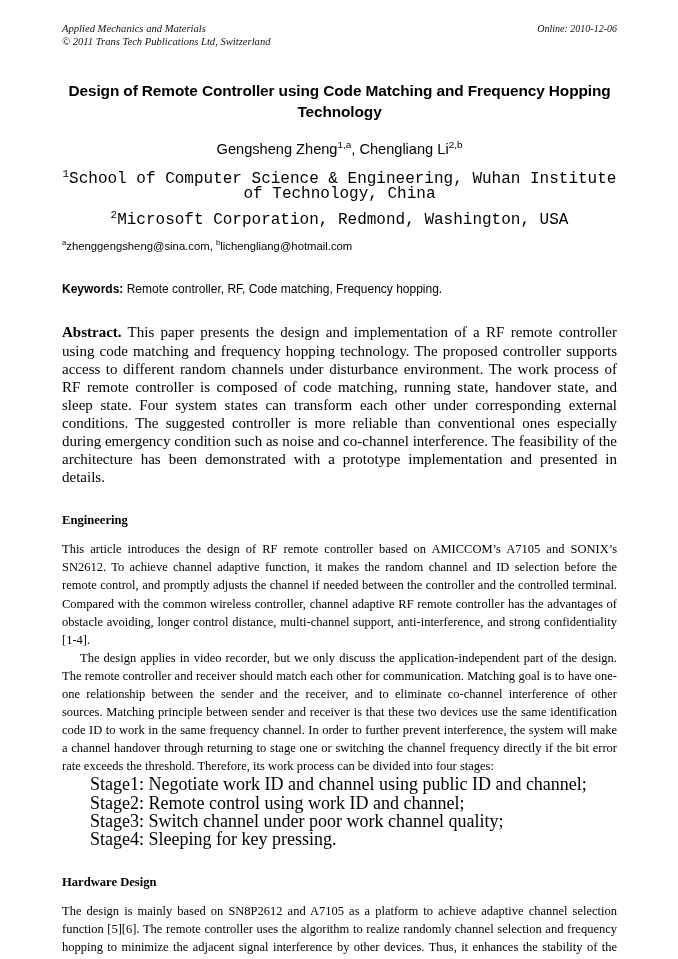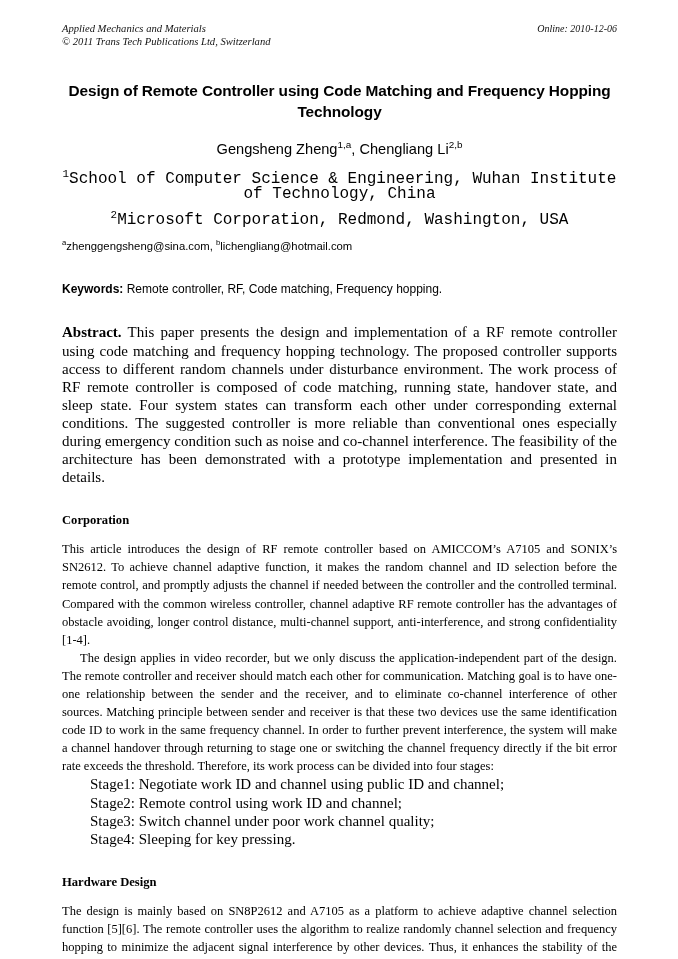--- a/index.html
+++ b/index.html
@@ -136,21 +136,21 @@
     margin-top: 0;
     text-indent: 18px;
   }
 
   .stage-list {
     margin: 0;
     padding: 0;
     list-style: none;
   }
   .stage-list li {
-    font-size: 15px;
+    font-size: 18px;
     line-height: 18.1px;
     color: #000;
     padding-left: 28px;
     text-align: left;
   }
 </style>
 </head>
 <body>
 
 <div class="page">
@@ -180,21 +180,21 @@
     </div>
 
     <div class="keywords">
       <span class="kw-label">Keywords:</span><span> Remote controller, RF, Code matching, Frequency hopping.</span>
     </div>
 
     <div class="abstract">
       <span class="ab-label">Abstract.</span><span> This paper presents the design and implementation of a RF remote controller using code matching and frequency hopping technology. The proposed controller supports access to different random channels under disturbance environment. The work process of RF remote controller is composed of code matching, running state, handover state, and sleep state. Four system states can transform each other under corresponding external conditions. The suggested controller is more reliable than conventional ones especially during emergency condition such as noise and co-channel interference. The feasibility of the architecture has been demonstrated with a prototype implementation and presented in details.</span>
     </div>
 
-    <div class="section-heading">Corporation</div>
+    <div class="section-heading">Engineering</div>
     <p class="para">This article introduces the design of RF remote controller based on AMICCOM’s A7105 and SONIX’s SN2612. To achieve channel adaptive function, it makes the random channel and ID selection before the remote control, and promptly adjusts the channel if needed between the controller and the controlled terminal. Compared with the common wireless controller, channel adaptive RF remote controller has the advantages of obstacle avoiding, longer control distance, multi-channel support, anti-interference, and strong confidentiality [1-4].</p>
     <p class="para cont">The design applies in video recorder, but we only discuss the application-independent part of the design. The remote controller and receiver should match each other for communication. Matching goal is to have one-one relationship between the sender and the receiver, and to eliminate co-channel interference of other sources. Matching principle between sender and receiver is that these two devices use the same identification code ID to work in the same frequency channel. In order to further prevent interference, the system will make a channel handover through returning to stage one or switching the channel frequency directly if the bit error rate exceeds the threshold. Therefore, its work process can be divided into four stages:</p>
     <ul class="stage-list">
       <li>Stage1: Negotiate work ID and channel using public ID and channel;</li>
       <li>Stage2: Remote control using work ID and channel;</li>
       <li>Stage3: Switch channel under poor work channel quality;</li>
       <li>Stage4: Sleeping for key pressing.</li>
     </ul>
 
     <div class="section-heading">Hardware Design</div>

